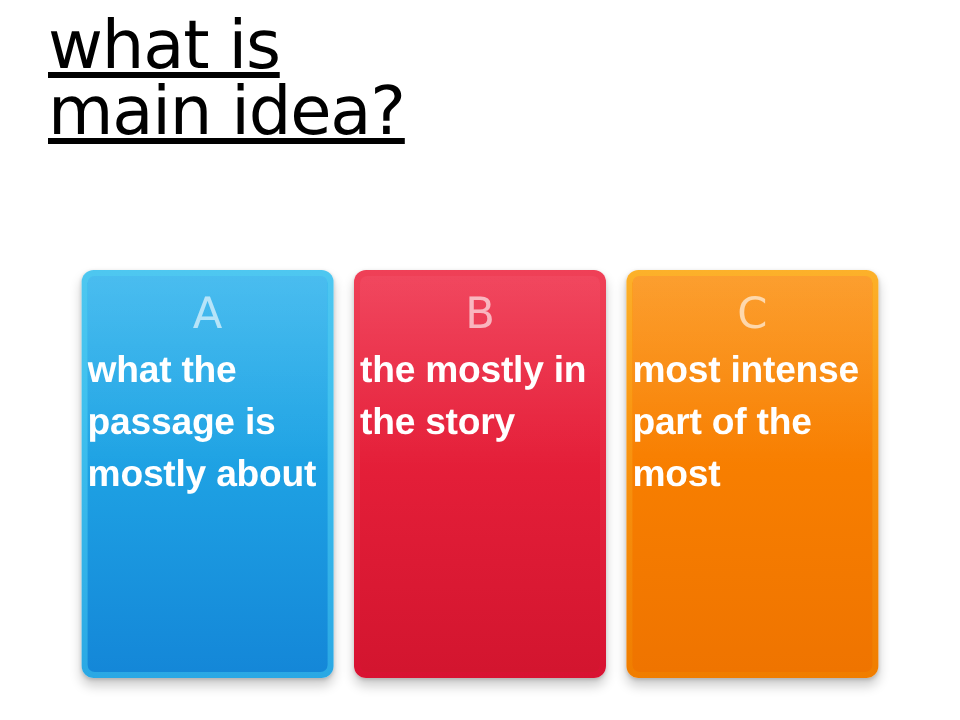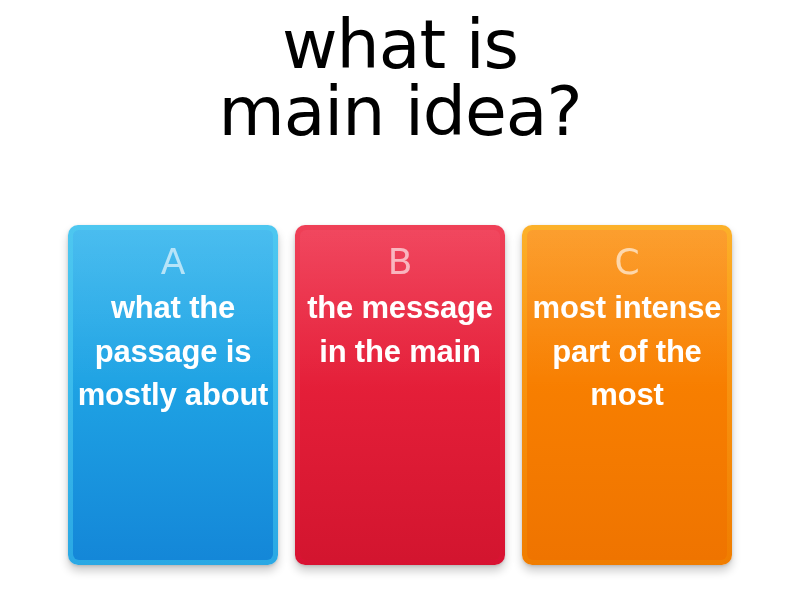--- a/index.html
+++ b/index.html
@@ -21,28 +21,29 @@
     box-sizing: border-box;
     display: flex;
     flex-direction: column;
     align-items: center;
   }
 
   
   .question-title {
     width: 720px;
     margin: 12px auto 0 auto;
-    text-align: center;
+    text-align: left;
     color: #000000;
     font-family: "DejaVu Sans", "Liberation Sans", sans-serif;
     font-weight: 400;
-    font-size: 68px;
+    font-size: 56px;
     line-height: 0.98;
     letter-spacing: -1px;
     white-space: pre-line;
+    text-decoration: underline;
   }
 
   
   .answers-row {
     position: absolute;
     top: 225px;
     left: 0;
     width: 800px;
     height: 345px;
     display: flex;
@@ -96,21 +97,21 @@
     font-size: 36px;
     line-height: 1;
     color: rgba(255,255,255,0.62);
     margin-bottom: 6px;
   }
 
   .card-text {
     position: relative;
     z-index: 2;
     width: 100%;
-    text-align: center;
+    text-align: left;
     font-family: "Liberation Sans", sans-serif;
     font-weight: 700;
     font-size: 31px;
     line-height: 1.41;
     color: #ffffff;
     padding: 0 0;
     box-sizing: border-box;
     letter-spacing: -0.2px;
   }
 
@@ -137,21 +138,21 @@
     <div class="answer-card card-a">
       <div class="card-inner">
         <div class="card-letter">A</div>
         <div class="card-text">what the passage is mostly about</div>
       </div>
     </div>
 
     <div class="answer-card card-b">
       <div class="card-inner">
         <div class="card-letter">B</div>
-        <div class="card-text">the message in the main</div>
+        <div class="card-text">the mostly in the story</div>
       </div>
     </div>
 
     <div class="answer-card card-c">
       <div class="card-inner">
         <div class="card-letter">C</div>
         <div class="card-text">most intense part of the most</div>
       </div>
     </div>
 

